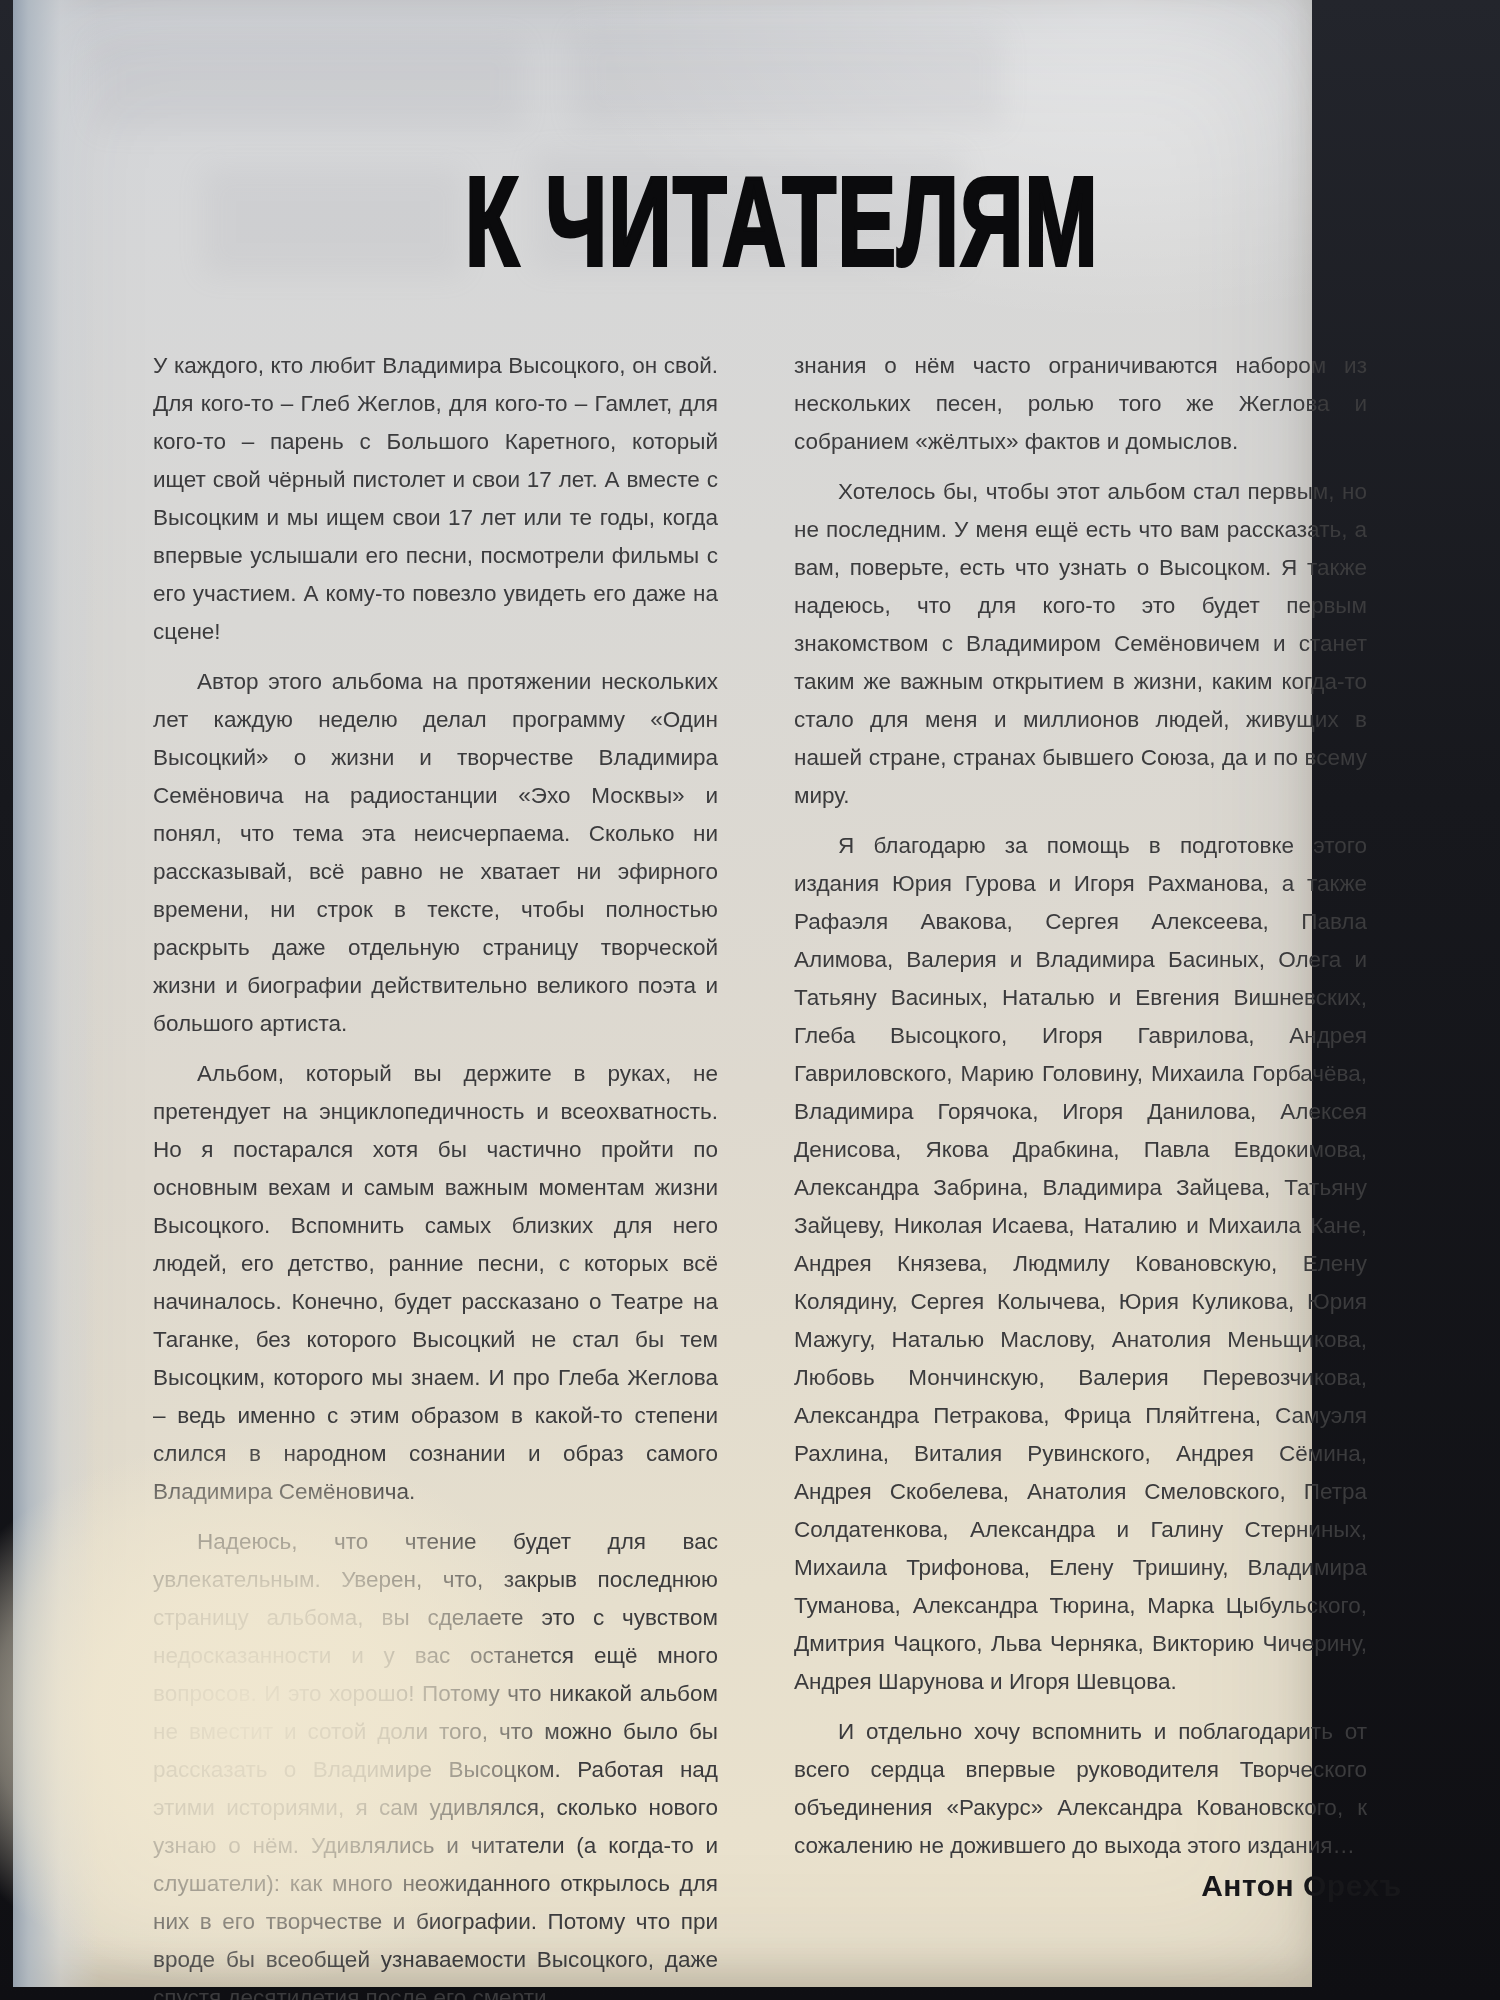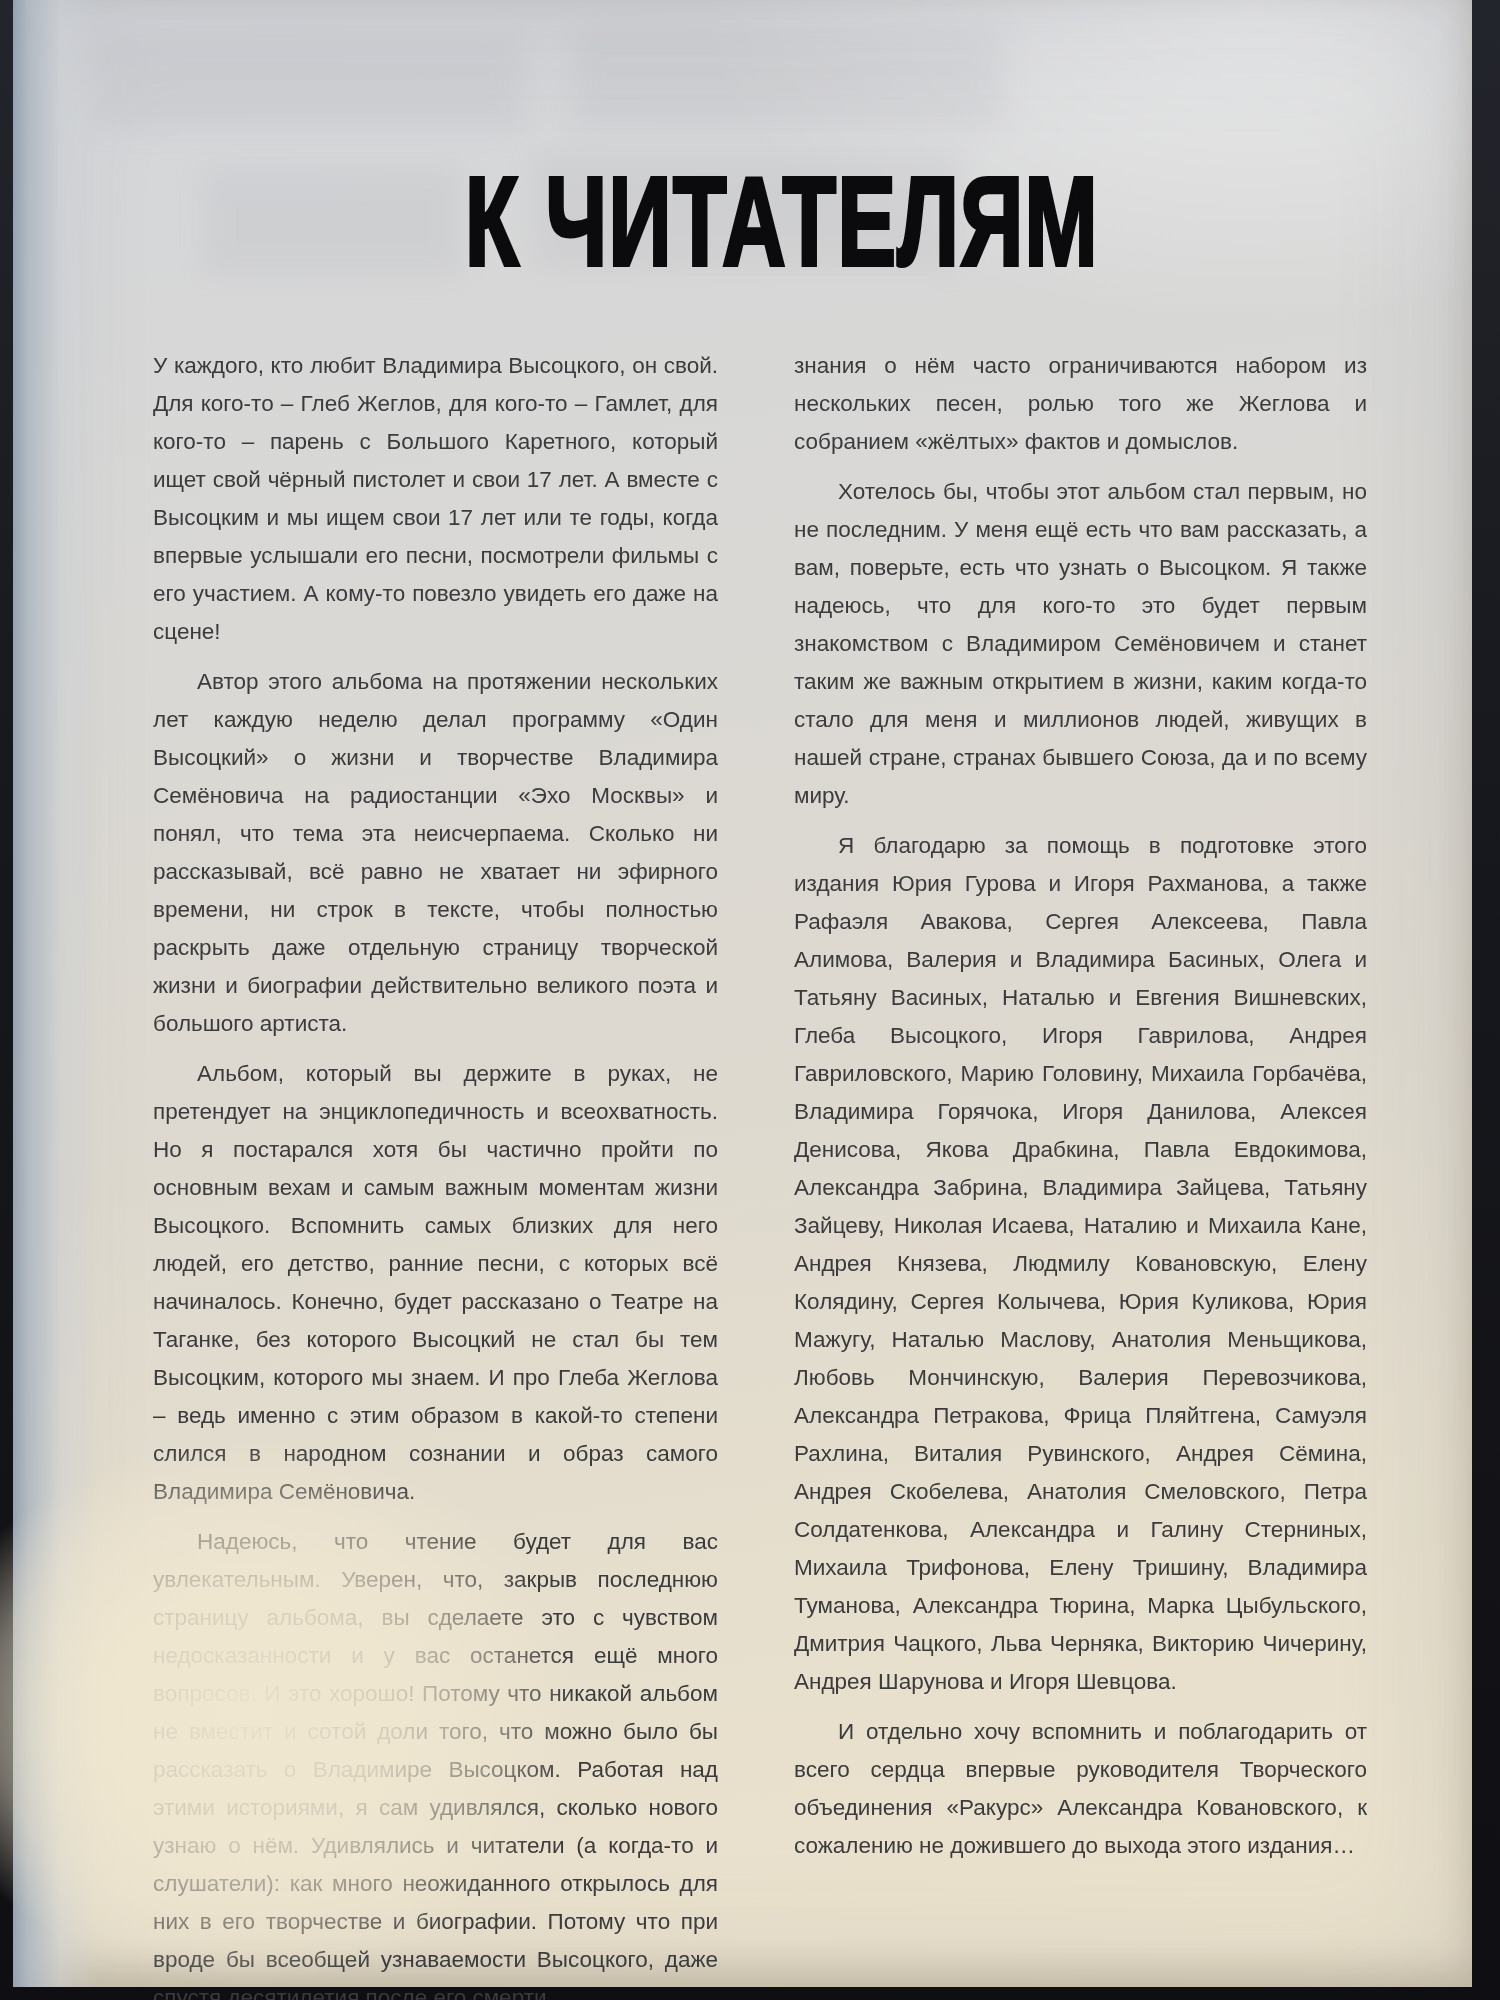--- a/index.html
+++ b/index.html
@@ -2,21 +2,21 @@
 <html lang="ru"><head>
 <meta charset="utf-8">
 <style>
   html,body{margin:0;padding:0;}
   body{
     width:1500px;height:2000px;position:relative;overflow:hidden;
     background:linear-gradient(180deg,#23252c 0%,#17181d 40%,#0f0f13 100%);
     font-family:"Liberation Sans",sans-serif;
   }
   .paper{
-    position:absolute;left:13px;top:0;width:1459px;height:1987px;
+    position:absolute;left:13px;top:0;width:1299px;height:1987px;
     background:
       radial-gradient(ellipse 900px 520px at 85% 0%, rgba(255,255,255,0.45), rgba(255,255,255,0) 62%),
       linear-gradient(172deg,#d4d6da 0%,#d9d8d5 30%,#ded9cf 55%,#e6dfcd 78%,#ece3cd 100%);
     box-shadow: inset 0 0 140px rgba(70,75,90,0.16), inset 0 -16px 34px rgba(95,84,60,0.22);
   }
   .edge-shade{
     position:absolute;left:0;top:0;bottom:0;width:86px;
     background:linear-gradient(90deg,#8f9dae 0%,#aeb8c2 18%,rgba(206,210,214,0.6) 55%,rgba(214,216,218,0) 100%);
     opacity:.85;
   }
@@ -70,16 +70,17 @@
     <p class="indent">Надеюсь, что чтение будет для вас увлекательным. Уверен, что, закрыв последнюю страницу альбома, вы сделаете это с чувством недосказанности и у вас останется ещё много вопросов. И это хорошо! Потому что никакой альбом не вместит и сотой доли того, что можно было бы рассказать о Владимире Высоцком. Работая над этими историями, я сам удивлялся, сколько нового узнаю о нём. Удивлялись и читатели (а когда-то и слушатели): как много неожиданного открылось для них в его творчестве и биографии. Потому что при вроде бы всеобщей узнаваемости Высоцкого, даже спустя десятилетия после его смерти,</p>
   </div>
 
   <div class="col col-right">
     <p>знания о нём часто ограничиваются набором из нескольких песен, ролью того же Жеглова и собранием «жёлтых» фактов и домыслов.</p>
     <p class="indent">Хотелось бы, чтобы этот альбом стал первым, но не последним. У меня ещё есть что вам рассказать, а вам, поверьте, есть что узнать о Высоцком. Я также надеюсь, что для кого-то это будет первым знакомством с Владимиром Семёновичем и станет таким же важным открытием в жизни, каким когда-то стало для меня и миллионов людей, живущих в нашей стране, странах бывшего Союза, да и по всему миру.</p>
     <p class="indent">Я благодарю за помощь в подготовке этого издания Юрия Гурова и Игоря Рахманова, а также Рафаэля Авакова, Сергея Алексеева, Павла Алимова, Валерия и Владимира Басиных, Олега и Татьяну Васиных, Наталью и Евгения Вишневских, Глеба Высоцкого, Игоря Гаврилова, Андрея Гавриловского, Марию Головину, Михаила Горбачёва, Владимира Горячока, Игоря Данилова, Алексея Денисова, Якова Драбкина, Павла Евдокимова, Александра Забрина, Владимира Зайцева, Татьяну Зайцеву, Николая Исаева, Наталию и Михаила Кане, Андрея Князева, Людмилу Ковановскую, Елену Колядину, Сергея Колычева, Юрия Куликова, Юрия Мажугу, Наталью Маслову, Анатолия Меньщикова, Любовь Мончинскую, Валерия Перевозчикова, Александра Петракова, Фрица Пляйтгена, Самуэля Рахлина, Виталия Рувинского, Андрея Сёмина, Андрея Скобелева, Анатолия Смеловского, Петра Солдатенкова, Александра и Галину Стерниных, Михаила Трифонова, Елену Тришину, Владимира Туманова, Александра Тюрина, Марка Цыбульского, Дмитрия Чацкого, Льва Черняка, Викторию Чичерину, Андрея Шарунова и Игоря Шевцова.</p>
     <p class="indent">И отдельно хочу вспомнить и поблагодарить от всего сердца впервые руководителя Творческого объединения «Ракурс» Александра Ковановского, к сожалению не дожившего до выхода этого издания…</p>
   </div>
 
+  <div class="signature">Антон Орехъ</div>
 
   <div class="glare"></div>
 
 </div>
 
 </body></html>

